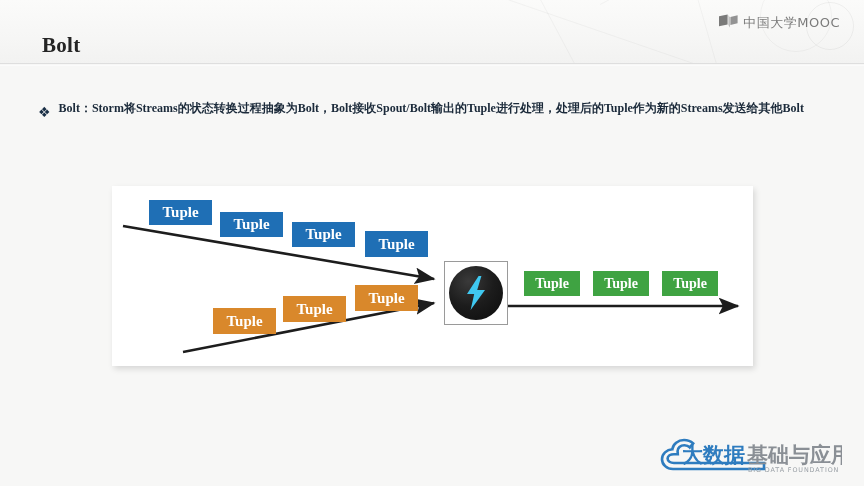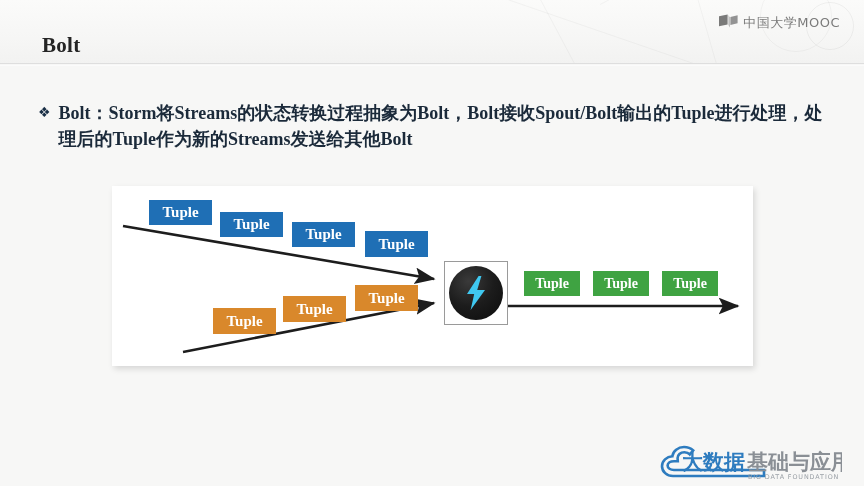--- a/index.html
+++ b/index.html
@@ -79,21 +79,21 @@
     align-items: flex-start;
   }
   #bullet-marker {
     color: #1a2f46;
     font-size: 14px;
     line-height: 26px;
     margin-right: 8px;
     flex: 0 0 auto;
   }
   #bullet-text {
-    font-size: 18px;
+    font-size: 12px;
     font-weight: bold;
     color: #1b2a3a;
     line-height: 1.45;
     text-align: left;
     letter-spacing: 0px;
   }
 
   
   #diagram {
     position: absolute;
@@ -138,21 +138,21 @@
     border-radius: 50%;
     background: radial-gradient(circle at 36% 28%, #3a3a3a 0%, #1c1c1c 48%, #0b0b0b 100%);
     display: flex;
     align-items: center;
     justify-content: center;
   }
 
   
   #footer-logo {
     position: absolute;
-    right: 22px; bottom: 1px;
+    right: 22px; bottom: 8px;
     width: 190px; height: 48px;
   }
 </style>
 </head>
 <body>
 
 <div id="slide">
 
   <div id="header">
     <div class="hdr-deco" style="left:470px; top:-14px; width:300px; height:1px; transform:rotate(19deg);"></div>

